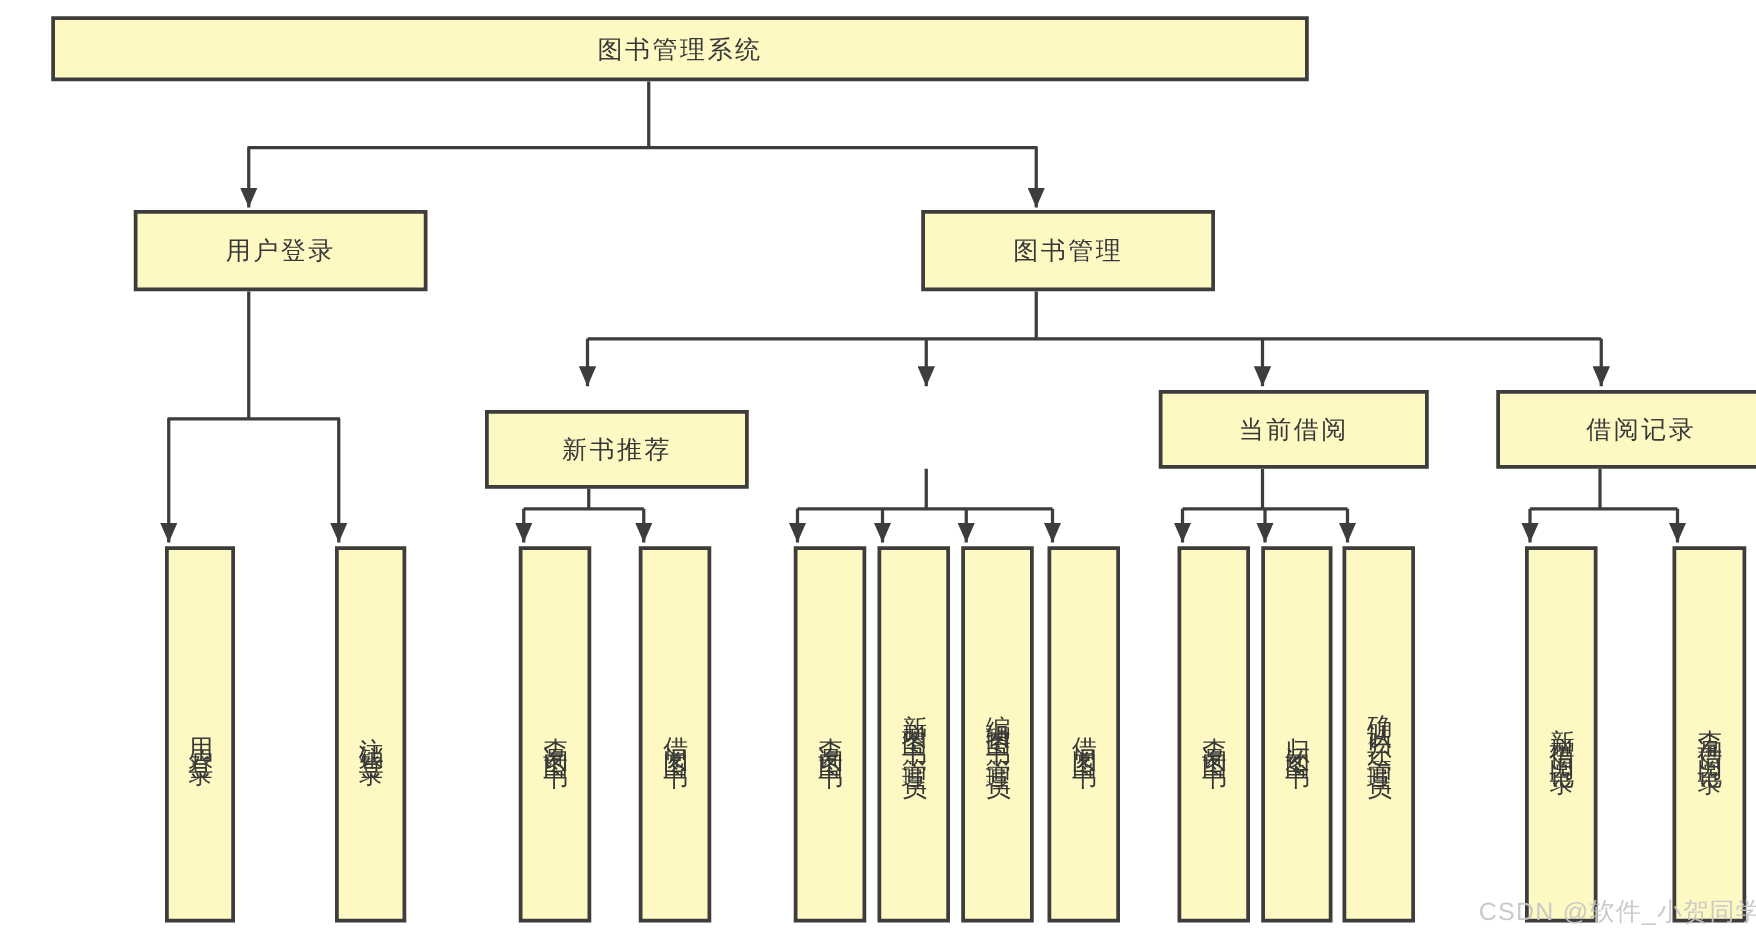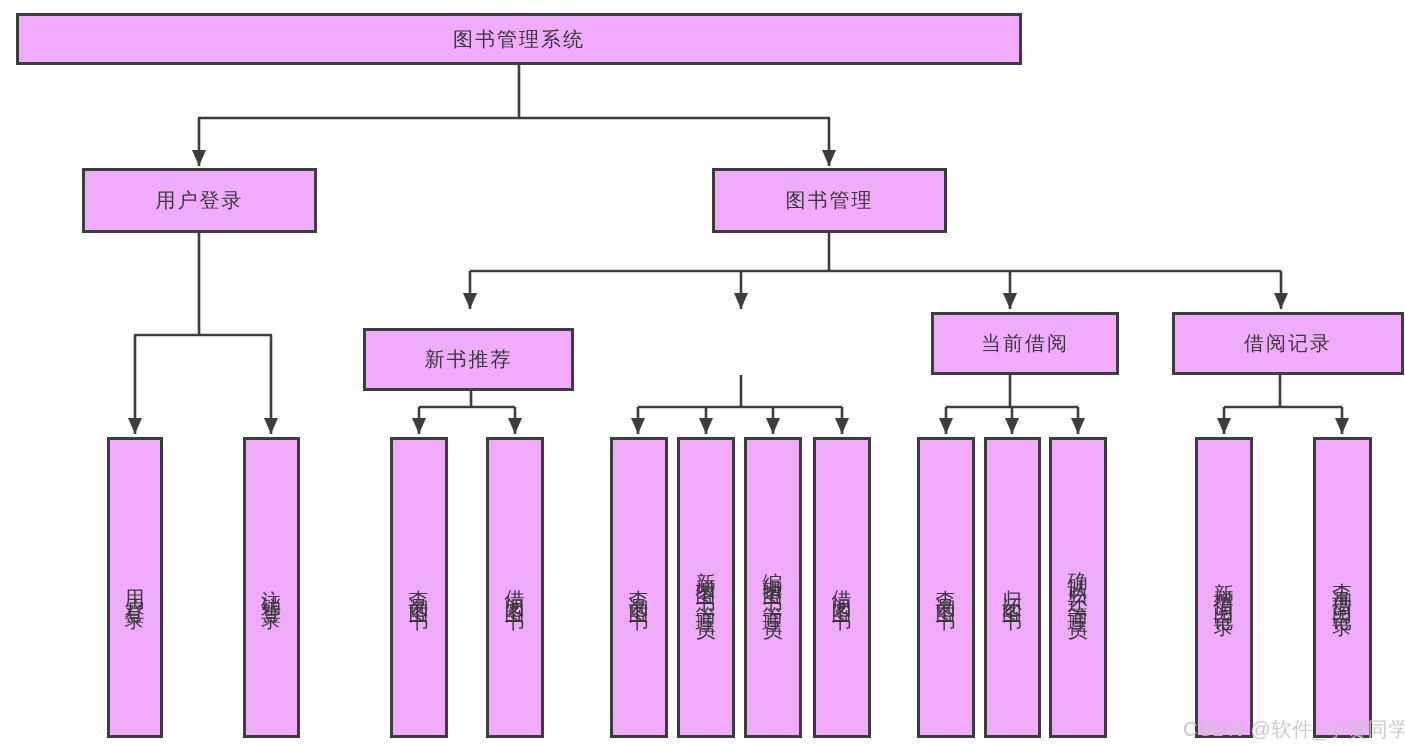--- a/index.html
+++ b/index.html
@@ -1,22 +1,22 @@
 <!DOCTYPE html>
 <html lang="zh"><head>
 <meta charset="utf-8">
 <style>
   html,body{margin:0;padding:0;background:#ffffff;}
   body{font-family:"Liberation Sans","DejaVu Sans",sans-serif;}
   #canvas{position:relative;width:1405px;height:747px;background:#ffffff;overflow:hidden;}
   #wires{position:absolute;left:0;top:0;width:1405px;height:747px;}
   .node{
-    position:absolute;box-sizing:border-box;background:#f0abfc;
+    position:absolute;box-sizing:border-box;background:#fef9c3;
     border:3px solid #3d3d3d;display:flex;align-items:center;justify-content:center;
-    color:#383838;font-size:20px;letter-spacing:2px;z-index:2;
+    color:#383838;font-size:20px;letter-spacing:2px;z-index:2;margin-left:25px;
   }
   .vnode{letter-spacing:0;}
   .vnode .vtext{
     writing-mode:vertical-rl;text-orientation:mixed;
     letter-spacing:7px;line-height:1;font-size:20px;color:#383838;
   }
   .watermark{
     position:absolute;left:1183px;top:716px;z-index:3;
     font-size:20px;color:#c6c6c6;opacity:.92;letter-spacing:1px;white-space:nowrap;
   }
@@ -83,21 +83,21 @@
   <div class="node" style="left:82px;top:168px;width:235px;height:65px;">
     <span>用户登录</span>
   </div>
   <div class="node" style="left:712px;top:168px;width:235px;height:65px;">
     <span>图书管理</span>
   </div>
 
   <div class="node" style="left:363px;top:328px;width:211px;height:63px;">
     <span>新书推荐</span>
   </div>
-  <div class="node" style="left:931px;top:312px;width:188px;height:63px;">
+  <div class="node" style="left:902px;top:312px;width:216px;height:63px;">
     <span>当前借阅</span>
   </div>
   <div class="node" style="left:1172px;top:312px;width:232px;height:63px;">
     <span>借阅记录</span>
   </div>
 
   <div class="node vnode" style="left:107px;top:437px;width:56px;height:301px;">
     <span class="vtext">用户登录</span>
   </div>
   <div class="node vnode" style="left:243px;top:437px;width:57px;height:301px;">

